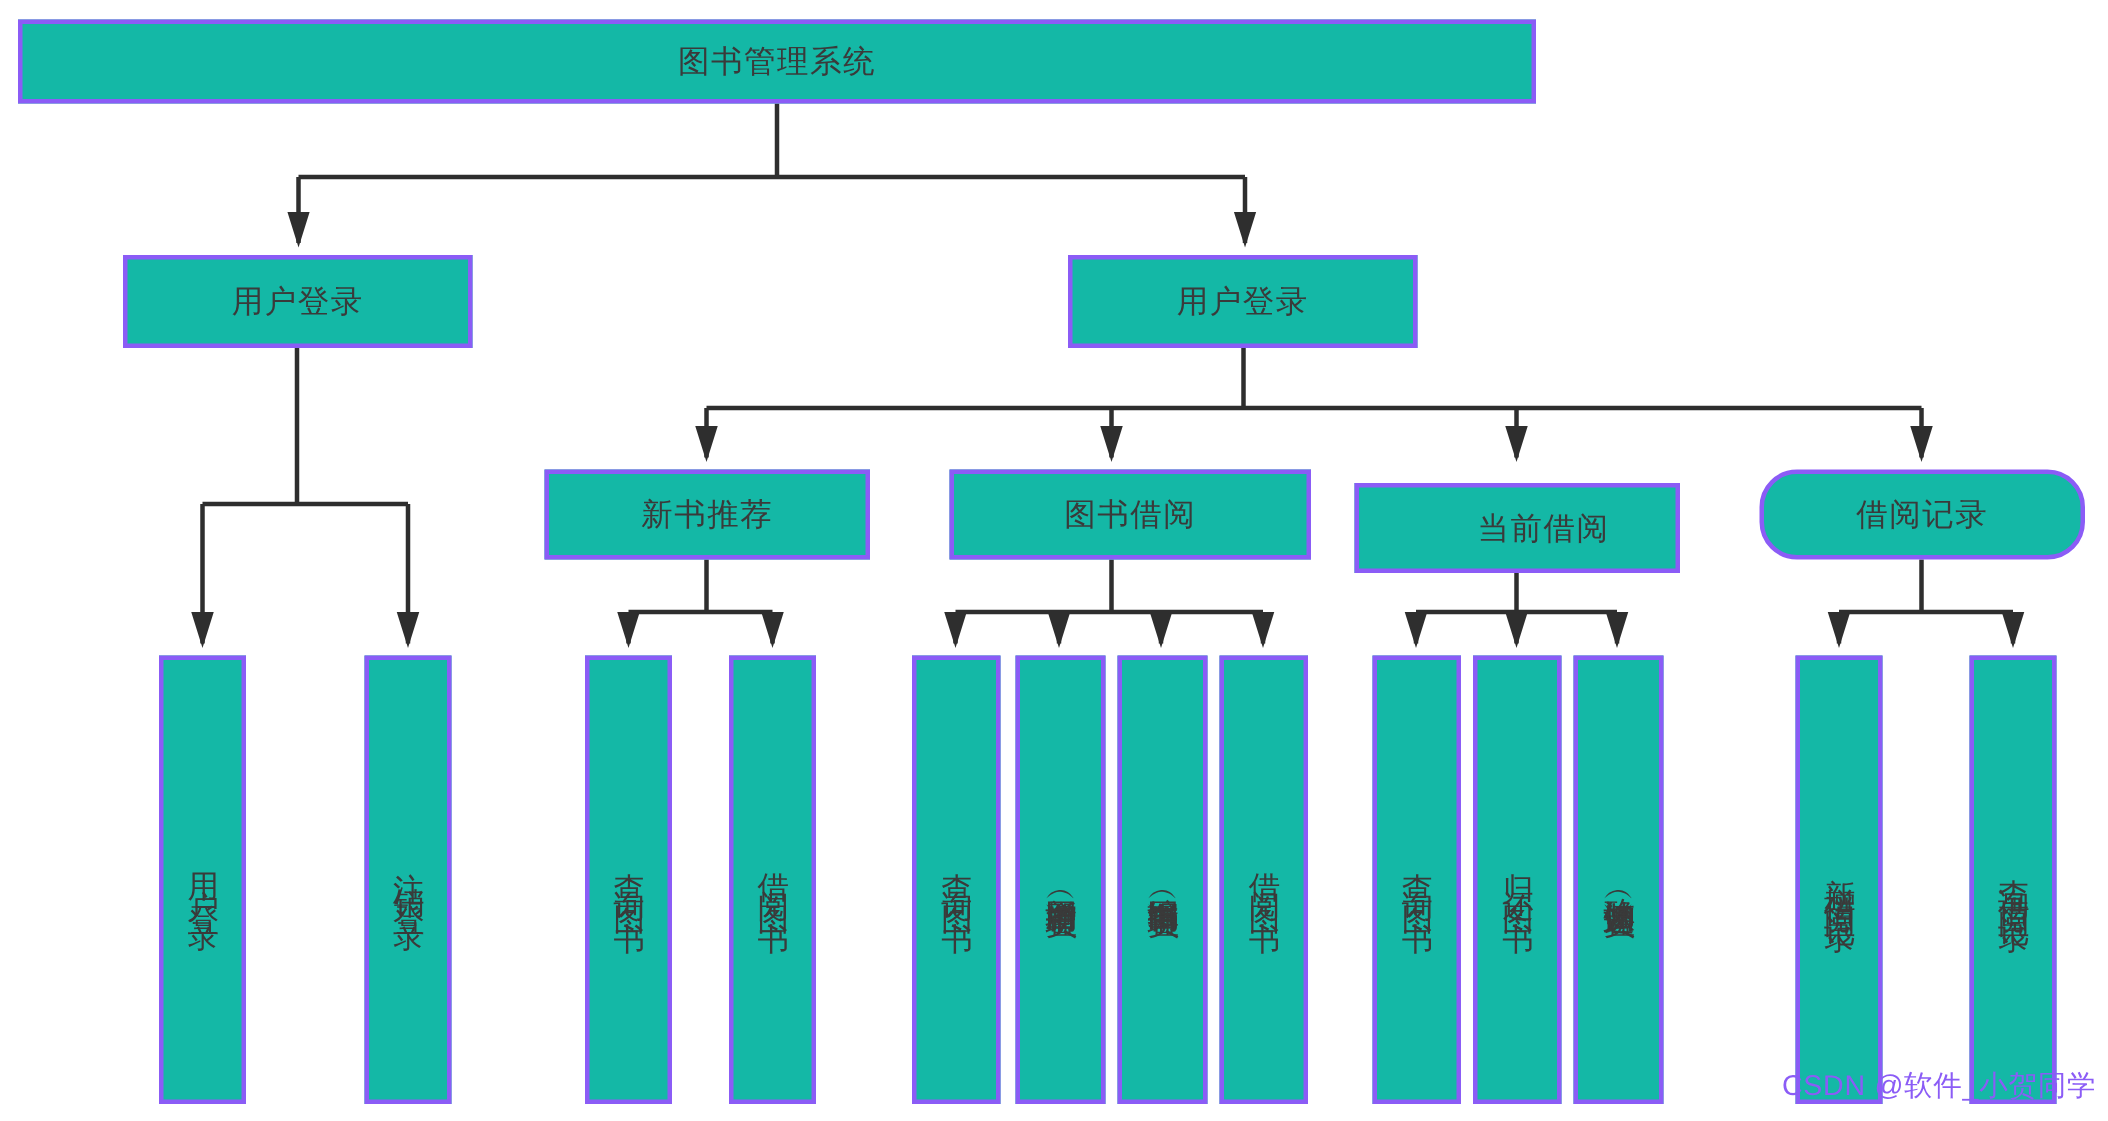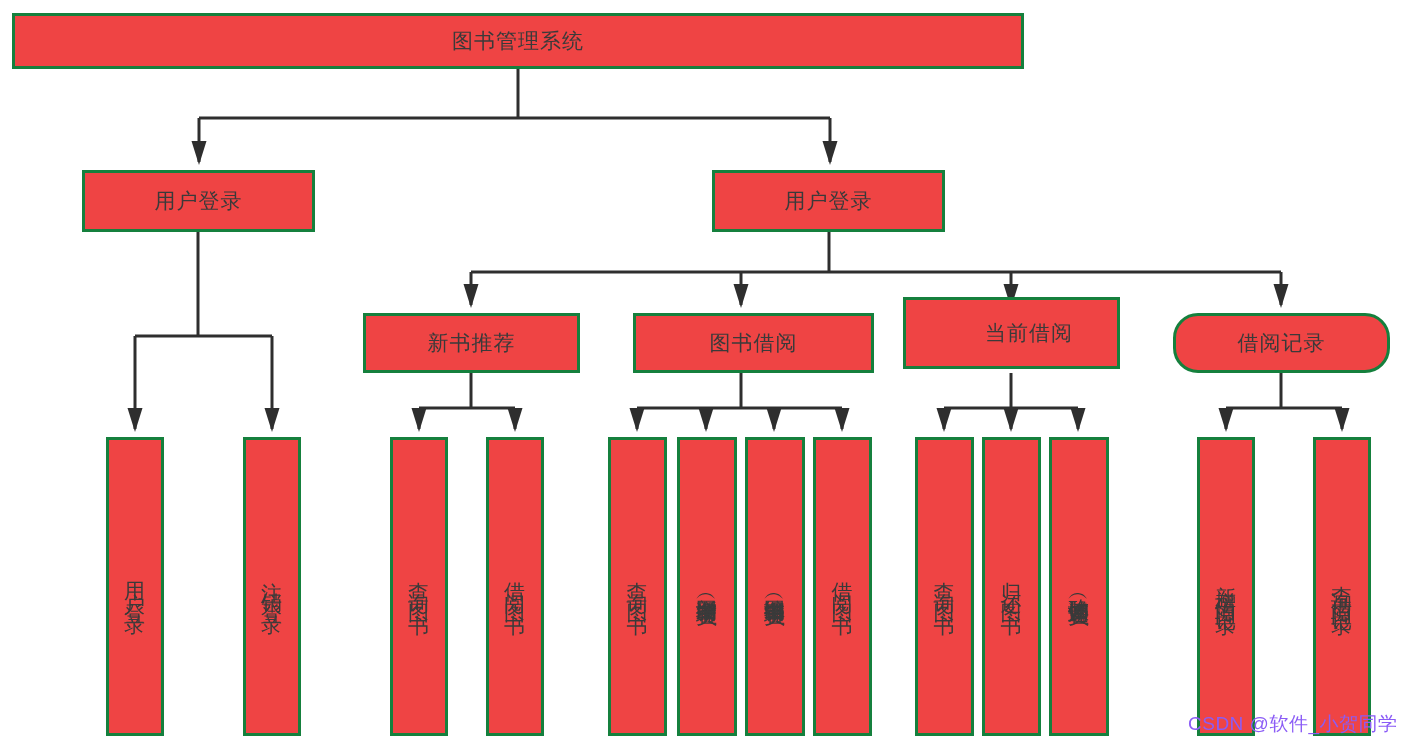--- a/index.html
+++ b/index.html
@@ -16,22 +16,22 @@
     overflow: hidden;
   }
   #connectors {
     position: absolute;
     left: 0; top: 0;
     width: 1405px; height: 747px;
   }
   .node {
     position: absolute;
     box-sizing: border-box;
-    border: 3px solid #15803d;
-    background: #ef4444;
+    border: 3px solid #8b5cf6;
+    background: #14b8a6;
     color: #3a3a3a;
     display: flex;
     align-items: center;
     justify-content: center;
   }
   .h-node {
     font-size: 21px;
     letter-spacing: 1px;
     white-space: nowrap;
   }
@@ -111,21 +111,21 @@
     </g>
   </svg>
 
   <div class="node h-node" style="left:12px; top:13px; width:1012px; height:56px;">图书管理系统</div>
 
   <div class="node h-node" style="left:82px; top:170px; width:233px; height:62px;">用户登录</div>
   <div class="node h-node" style="left:712px; top:170px; width:233px; height:62px;">用户登录</div>
 
   <div class="node h-node" style="left:363px; top:313px; width:217px; height:60px;">新书推荐</div>
   <div class="node h-node" style="left:633px; top:313px; width:241px; height:60px;">图书借阅</div>
-  <div class="node h-node" style="left:903px; top:297px; width:217px; height:72px;padding-left:35px;">当前借阅</div>
+  <div class="node h-node" style="left:903px; top:322px; width:217px; height:60px;padding-left:35px;">当前借阅</div>
   <div class="node h-node" style="left:1173px; top:313px; width:217px; height:60px;border-radius:25px;">借阅记录</div>
 
   <div class="node v-node sp-wide" style="left:106px; top:437px; width:58px; height:299px;">
     <span>用户登录</span>
   </div>
   <div class="node v-node sp-wide" style="left:243px; top:437px; width:58px; height:299px;">
     <span>注销登录</span>
   </div>
 
   <div class="node v-node sp-wide" style="left:390px; top:437px; width:58px; height:299px;">

